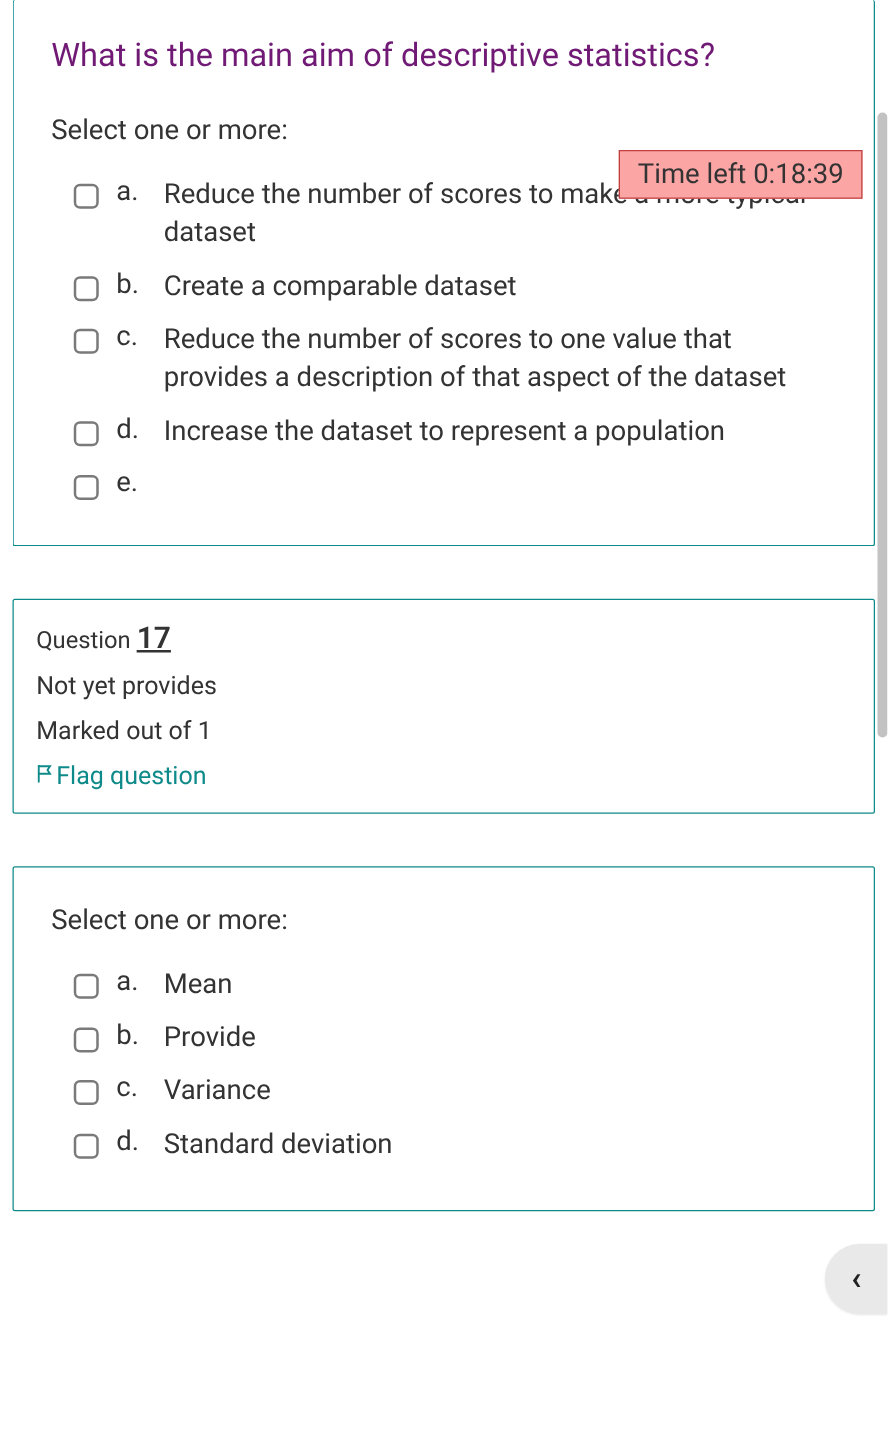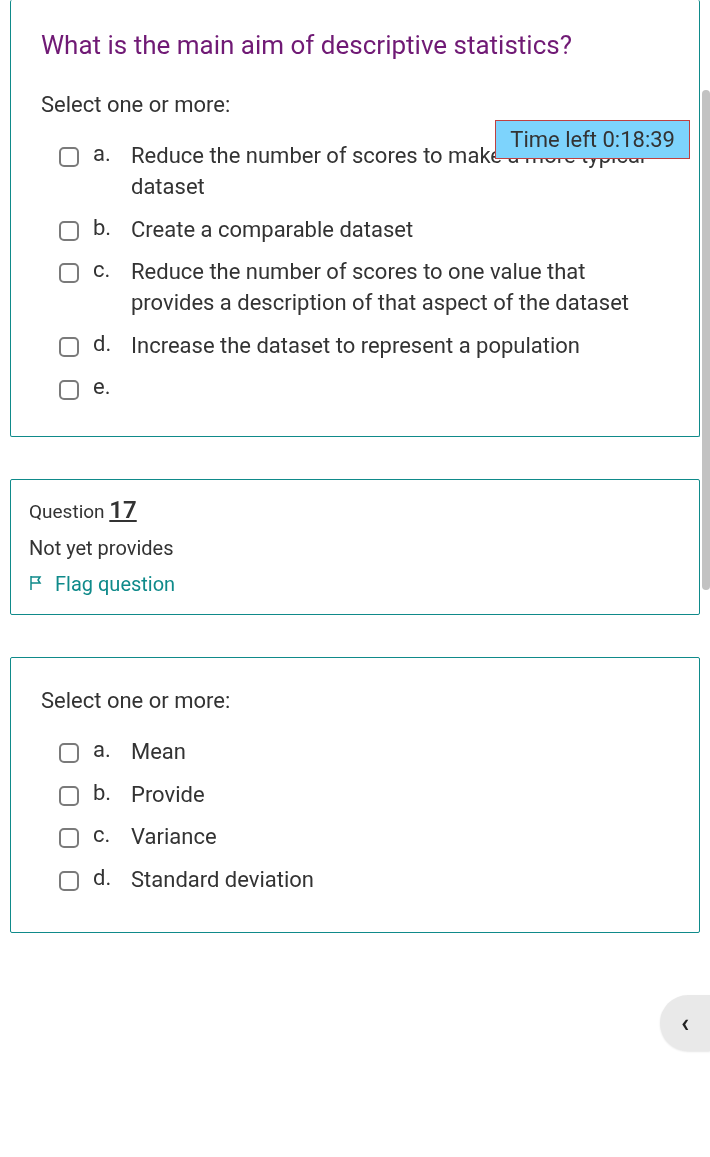--- a/index.html
+++ b/index.html
@@ -92,35 +92,35 @@
   .metarow {
     font-size: 20px;
     color: #333;
     margin-bottom: 12px;
   }
   .flaglink {
     color: #0f8a8a;
     font-size: 20px;
     display: inline-flex;
     align-items: center;
-    gap: 10px;
+    gap: 0;
     cursor: pointer;
   }
   .flagicon svg {
     width: 16px;
     height: 16px;
     stroke: #0f8a8a;
     fill: none;
     stroke-width: 1.5;
   }
   .timer {
     position: absolute;
     top: 120px;
     right: 20px;
-    background: #7dd3fc;
+    background: #fca5a5;
     border: 1px solid #c04040;
     padding: 6px 14px;
     font-size: 22px;
     color: #333;
     z-index: 10;
   }
   .nav-btn {
     position: absolute;
     right: 0;
     top: 995px;
@@ -201,20 +201,21 @@
         </div>
       </div>
     </div>
   </div>
 
   <div class="metabox">
     <div class="qnum">
       <span>Question </span><span class="big">17</span>
     </div>
     <div class="metarow">Not yet provides</div>
+    <div class="metarow">Marked out of 1</div>
     <div class="flaglink">
       <span class="flagicon">
         <svg viewBox="0 0 16 16">
             <path d="M2 1 v14 M2 2 h9 l-2 3 l2 3 h-9"></path>
           </svg>
       </span>
       <span>Flag question</span>
     </div>
   </div>
 

